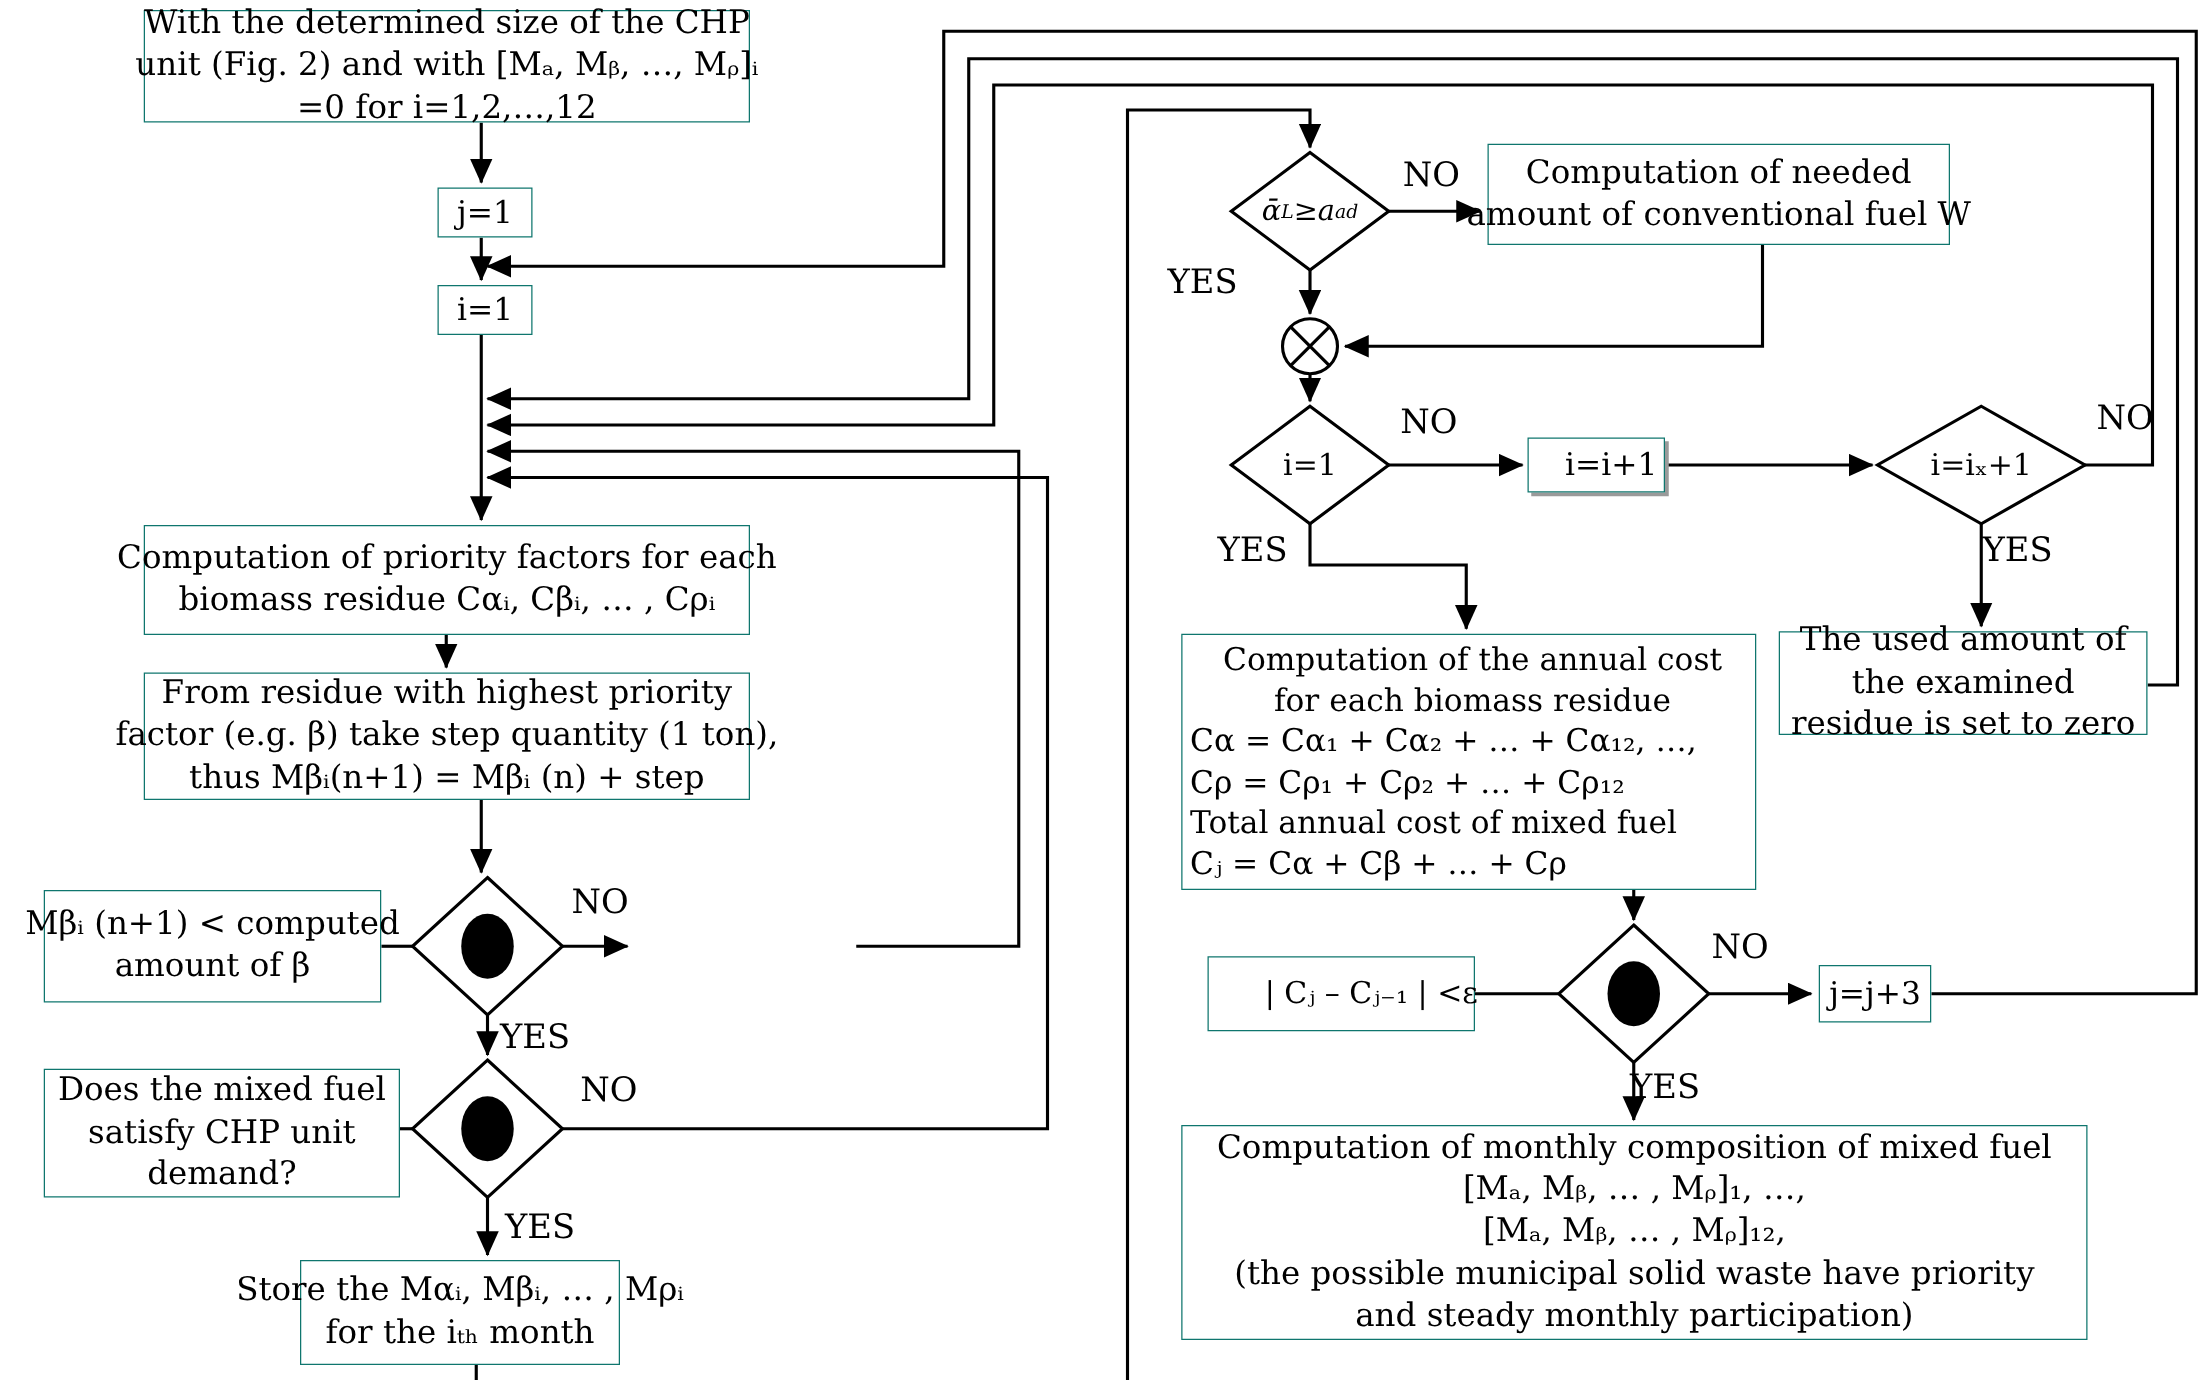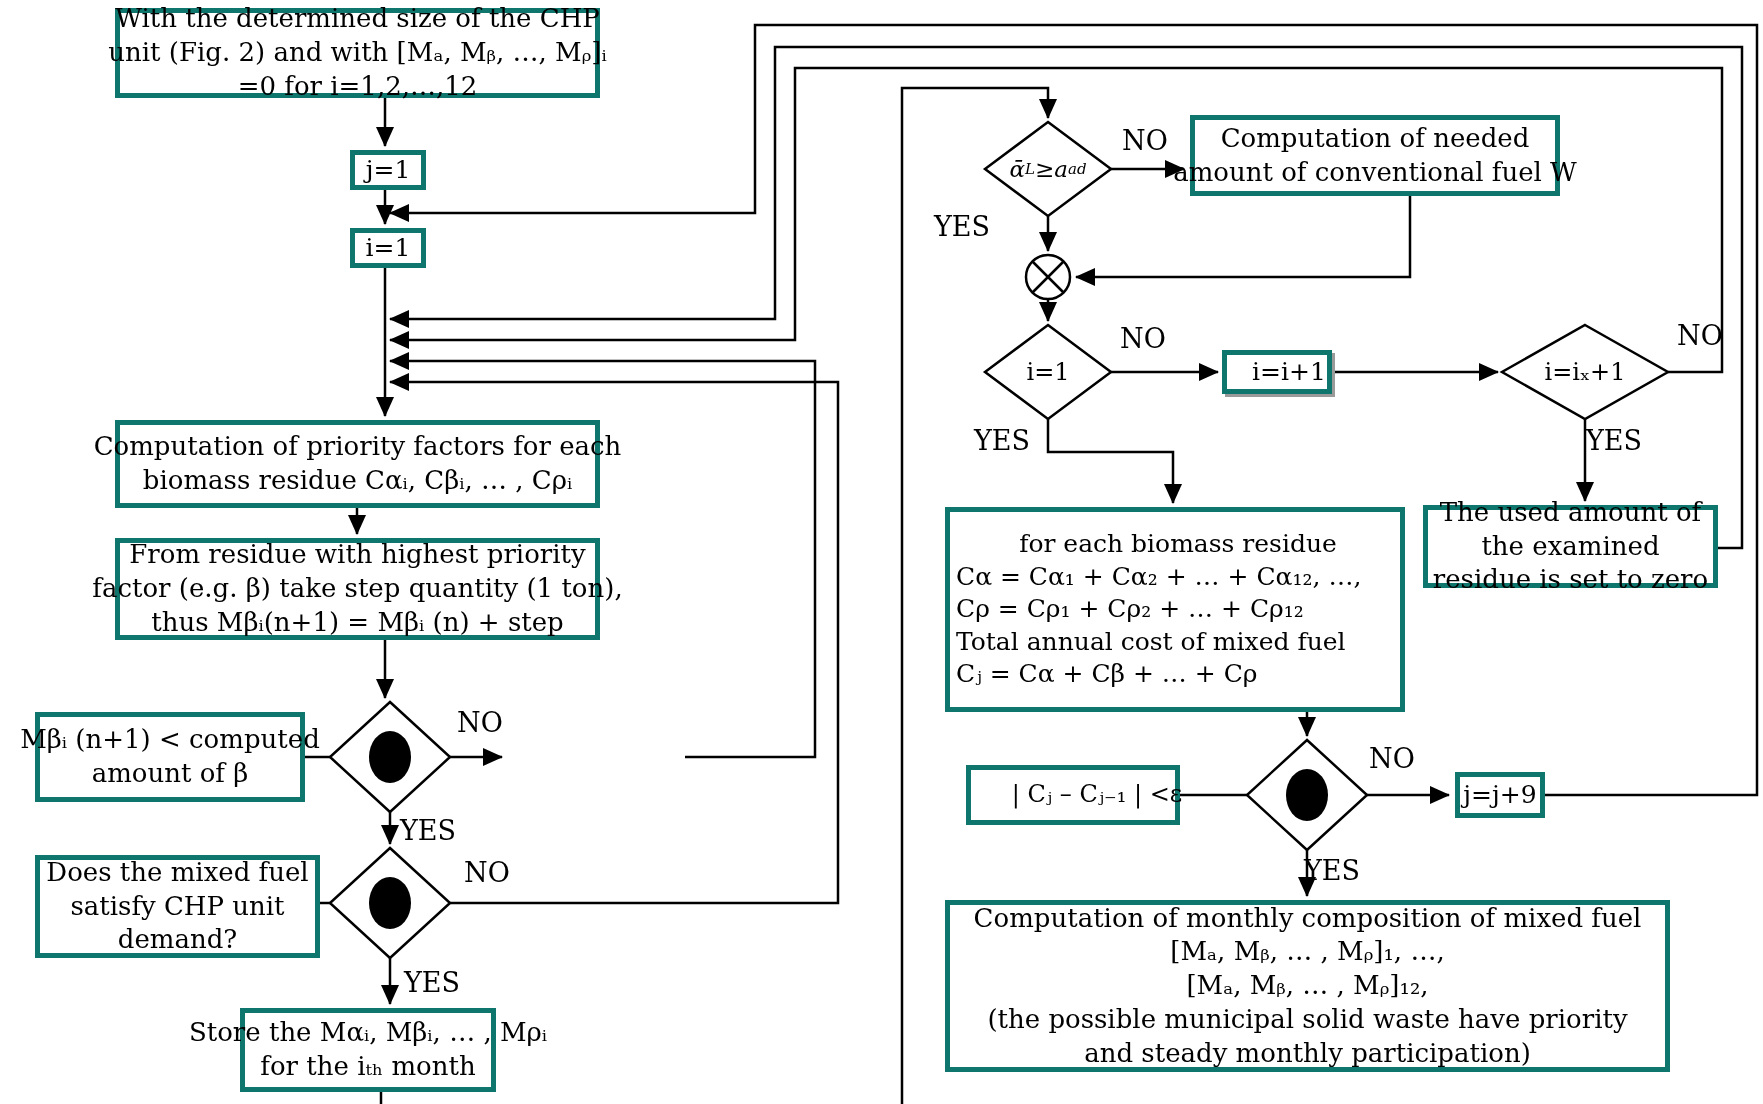--- a/index.html
+++ b/index.html
@@ -1,20 +1,20 @@
 <!DOCTYPE html>
 <html><head>
 <meta charset="utf-8">
 <style>
   html,body{margin:0;padding:0;background:#ffffff;}
   body{width:1763px;height:1104px;position:relative;overflow:hidden;
        font-family:"DejaVu Serif","DejaVu Sans",serif;color:#000;}
   #stage{position:absolute;left:0;top:0;width:1763px;height:1104px;}
   svg.wires{position:absolute;left:0;top:0;z-index:1;}
-  .box{position:absolute;z-index:2;background:#fff;border:5px solid #0f766e;
+  .box{position:absolute;z-index:2;background:#fff;border:1px solid #0f766e;
        display:flex;flex-direction:column;justify-content:center;align-items:center;
        text-align:center;box-sizing:border-box;line-height:1.3;}
   .box .ln{display:block;white-space:nowrap;}
   .f26{font-size:26px;}
   .f25{font-size:25px;}
   .f24{font-size:24px;}
   .shadow{box-shadow:3px 3px 0 #9a9a9a;padding-left:24px;}
   .align-left{align-items:flex-start;text-align:left;padding-left:6px;}
   .annual .ln.c{align-self:center;}
   .dlabel{position:absolute;z-index:3;display:flex;justify-content:center;align-items:center;
@@ -135,33 +135,34 @@
     <span class="ln">i=i+1</span>
   </div>
 
   <div class="box f26" style="left:1423px;top:505px;width:295px;height:83px;text-align:center;">
     <span class="ln">The used amount of</span>
     <span class="ln">the examined</span>
     <span class="ln">residue is set to zero</span>
   </div>
 
   <div class="box f25 annual align-left" style="left:945px;top:507px;width:460px;height:205px;">
+    <span class="ln c">Computation of the annual cost</span>
     <span class="ln c">for each biomass residue</span>
     <span class="ln">Cα = Cα₁ + Cα₂ + … + Cα₁₂, …,</span>
     <span class="ln">Cρ = Cρ₁ + Cρ₂ + … + Cρ₁₂</span>
     <span class="ln">Total annual cost of mixed fuel</span>
     <span class="ln">Cⱼ = Cα + Cβ + … + Cρ</span>
   </div>
 
   <div class="box f24" style="left:966px;top:765px;width:214px;height:60px;padding-left:48px;">
     <span class="ln">| Cⱼ – Cⱼ₋₁ | &lt;ε</span>
   </div>
 
   <div class="box f25" style="left:1455px;top:772px;width:90px;height:46px;">
-    <span class="ln">j=j+9</span>
+    <span class="ln">j=j+3</span>
   </div>
 
   <div class="box f26" style="left:945px;top:900px;width:725px;height:172px;">
     <span class="ln">Computation of monthly composition of mixed fuel</span>
     <span class="ln">[Mₐ, Mᵦ, … , Mᵨ]₁, …,</span>
     <span class="ln">[Mₐ, Mᵦ, … , Mᵨ]₁₂,</span>
     <span class="ln">(the possible municipal solid waste have priority</span>
     <span class="ln">and steady monthly participation)</span>
   </div>
 

